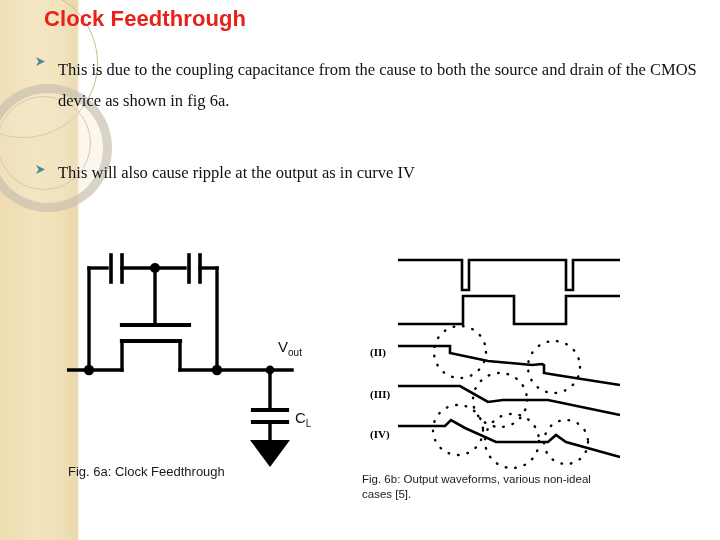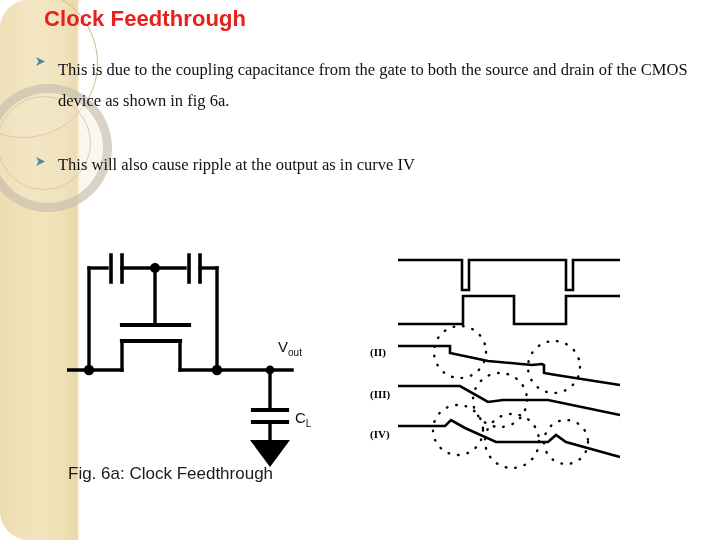--- a/index.html
+++ b/index.html
@@ -14,21 +14,20 @@
     font-family: "Liberation Sans", sans-serif;
     position: relative;
   }
   #slide {
     position: absolute;
     left: 0; top: 0;
     width: 720px;
     height: 540px;
     background: #ffffff;
     overflow: hidden;
-    border-radius: 29px;
   }
 
   
   .sidebar {
     position: absolute;
     left: 0; top: 0;
     width: 79px;
     height: 540px;
     background: #f0dfb5;
     background-image:
@@ -105,33 +104,33 @@
     position: absolute;
     left: 0; top: 1px;
     width: 14px; height: 14px;
     color: #4d8a94;
     font-size: 15px;
     line-height: 14px;
   }
   .bullet .arrow svg { display:block; }
   .b1 { top: 0px;  line-height: 31px; width: 648px; }
   .b2 { top: 16px; line-height: 22px; width: 600px; }
-  .b3 { top: 38px; line-height: 22px; width: 600px; }
+  .b3 { top: 46px; line-height: 22px; width: 600px; }
 
   
   .fig6a {
     position: absolute;
     left: 67px; top: 252px;
     width: 270px; height: 245px;
   }
   .fig6a svg { display: block; }
   .cap6a {
     position: absolute;
     left: 1px; top: 212px;
-    font-size: 17px;
+    font-size: 13px;
     color: #1a1a1a;
     font-family: "Liberation Sans", sans-serif;
     white-space: nowrap;
   }
 
   
   .fig6b {
     position: absolute;
     left: 370px; top: 252px;
     width: 300px; height: 250px;
@@ -169,21 +168,21 @@
   <div class="title">Clock Feedthrough</div>
 
   <div class="bullets">
 
     <div class="bullet b1">
       <span class="arrow">
         <svg width="13" height="13" viewBox="0 0 13 13">
           <path d="M2 2 L11 6.5 L2 11 L4.6 6.5 Z" fill="#4d8a94"></path>
         </svg>
       </span>
-      <span>This is due to the coupling capacitance from the gate to both the source and drain of the CMOS device as shown in fig 6a.</span>
+      <span>This is due to the coupling capacitance from the cause to both the source and drain of the CMOS device as shown in fig 6a.</span>
     </div>
 
 
     <div class="bullet b3">
       <span class="arrow">
         <svg width="13" height="13" viewBox="0 0 13 13">
           <path d="M2 2 L11 6.5 L2 11 L4.6 6.5 Z" fill="#4d8a94"></path>
         </svg>
       </span>
       <span>This will also cause ripple at the output as in curve IV</span>
@@ -268,15 +267,19 @@
         <circle cx="88" cy="178" r="25"></circle>
         <circle cx="142" cy="189" r="27"></circle>
         <circle cx="196" cy="190" r="22"></circle>
       </g>
 
       <text class="wf-label" x="0" y="104">(II)</text>
       <text class="wf-label" x="0" y="146">(III)</text>
       <text class="wf-label" x="0" y="186">(IV)</text>
     </svg>
 
+    <div class="cap6b">
+      <div>Fig. 6b: Output waveforms,  various non-ideal</div>
+      <div>cases  [5].</div>
+    </div>
   </div>
 
 </div>
 
 </body></html>

